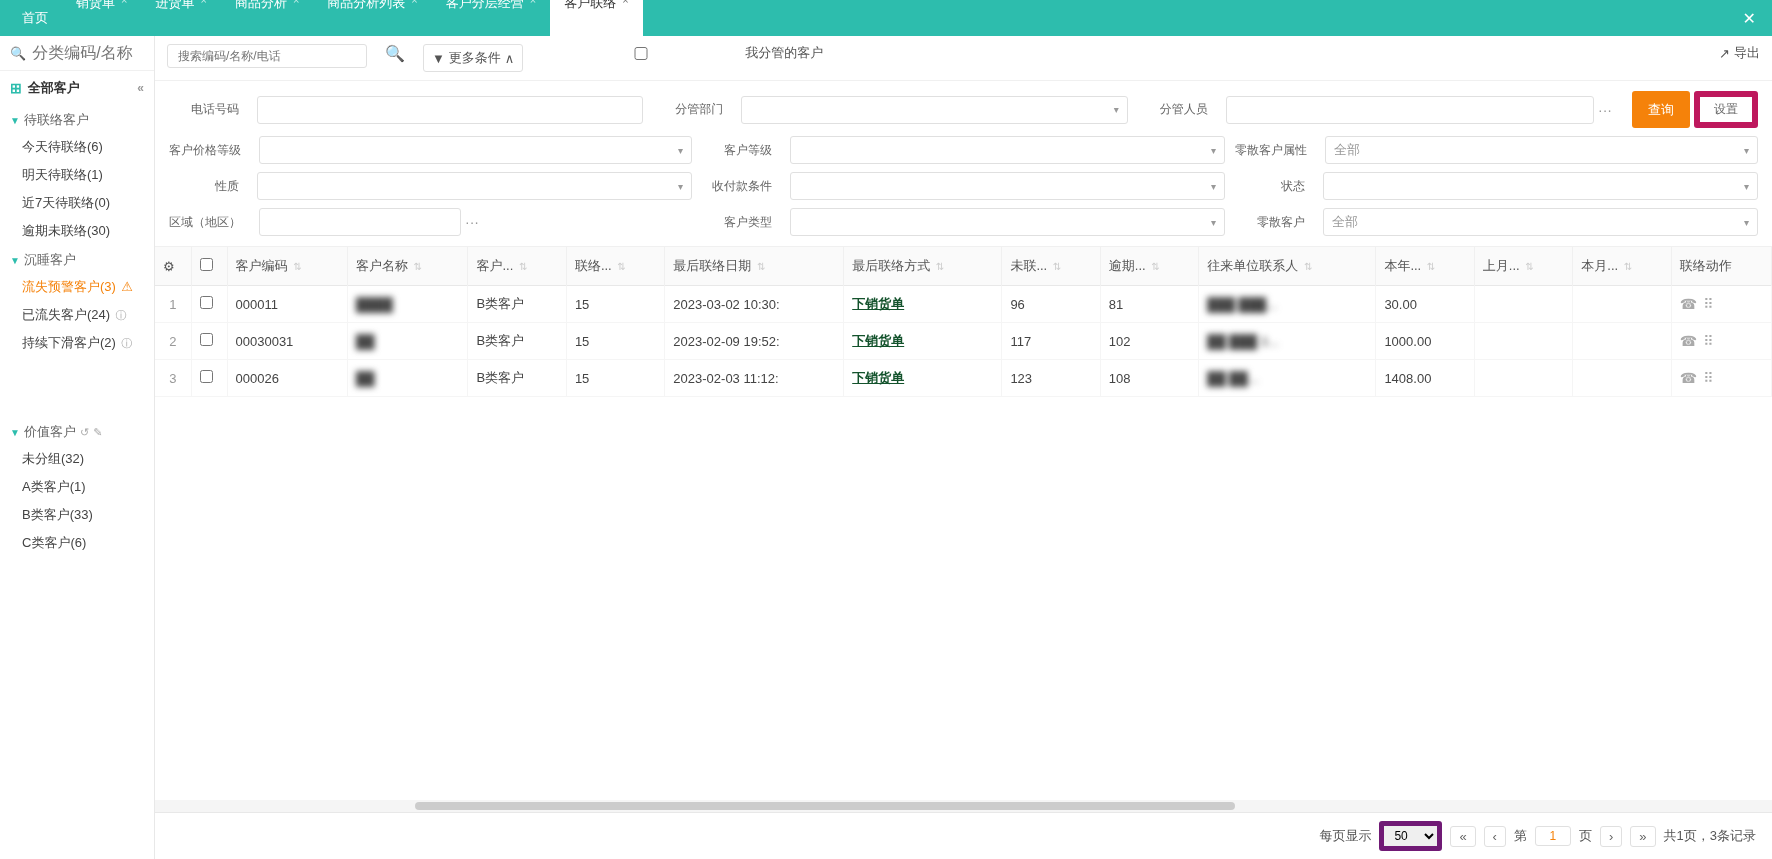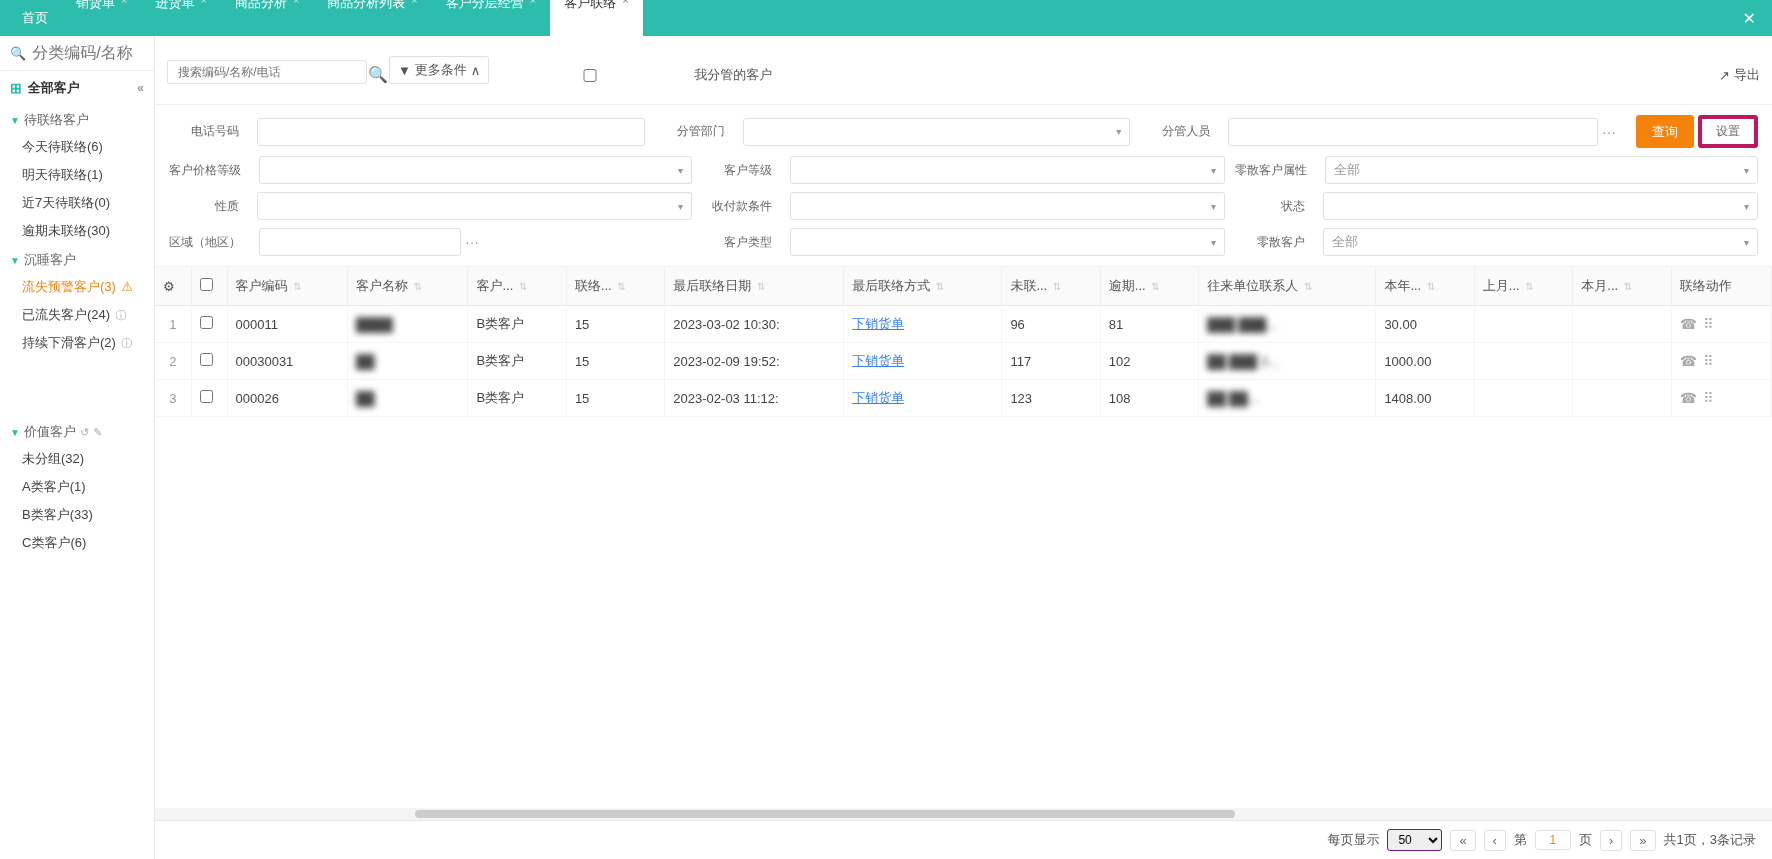--- a/index.html
+++ b/index.html
@@ -128,24 +128,24 @@
     .content-area {
       flex: 1;
       display: flex;
       flex-direction: column;
       overflow: hidden;
     }
 
     
     .filter-bar {
       background: #fff;
-      padding: 20px 12px;
-      display: flex;
-      align-items: flex-end;
-      gap: 1px;
+      padding: 8px 12px;
+      display: flex;
+      align-items: flex-start;
+      gap: 18px;
       border-bottom: 1px solid #f0f0f0;
     }
     .filter-bar input {
       border: 1px solid #e0e0e0;
       border-radius: 3px;
       padding: 4px 10px;
       font-size: 12px;
       width: 200px;
       outline: none;
     }
@@ -252,21 +252,21 @@
       border: none;
       border-radius: 3px;
       padding: 5px 16px;
       font-size: 13px;
       cursor: pointer;
       white-space: nowrap;
     }
     .settings-btn {
       background: #fff;
       color: #666;
-      border: 4px solid #be185d;
+      border: 6px solid #be185d;
       border-radius: 3px;
       padding: 4px 14px;
       font-size: 12px;
       cursor: pointer;
       text-align: center;
     }
 
     
     .table-area {
       flex: 1;
@@ -294,23 +294,24 @@
     tbody tr {
       border-bottom: 1px solid #f5f5f5;
     }
     tbody td {
       padding: 9px 8px;
       color: #444;
       border-right: 1px solid #f5f5f5;
       white-space: nowrap;
     }
     .td-link {
-      color: #3b82f6;
+      color: #14532d;
       cursor: pointer;
       text-decoration: underline;
+      font-weight: bold;
     }
     .row-num { color: #999; text-align: center; }
     .action-icons {
       display: flex;
       gap: 6px;
       align-items: center;
     }
     .action-icon {
       color: #aaa;
       cursor: pointer;
@@ -323,21 +324,21 @@
       border-top: 1px solid #e8e8e8;
       padding: 8px 16px;
       display: flex;
       align-items: center;
       justify-content: flex-end;
       gap: 8px;
       font-size: 12px;
       color: #555;
     }
     .page-size-select {
-      border: 1px solid #701a75;
+      border: 5px solid #701a75;
       border-radius: 3px;
       padding: 2px 6px;
       font-size: 12px;
       outline: none;
     }
     .page-btn {
       border: 1px solid #e0e0e0;
       background: #fff;
       border-radius: 3px;
       padding: 2px 8px;

